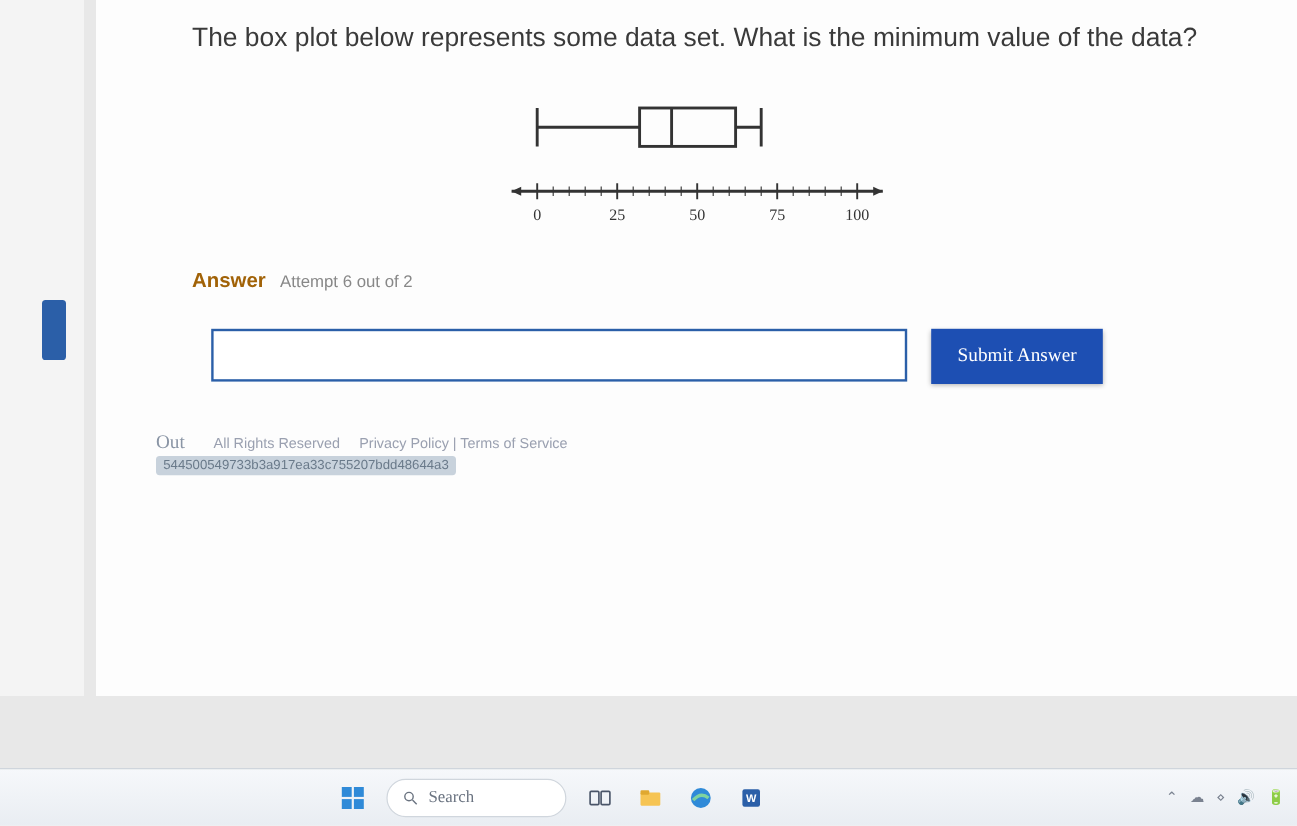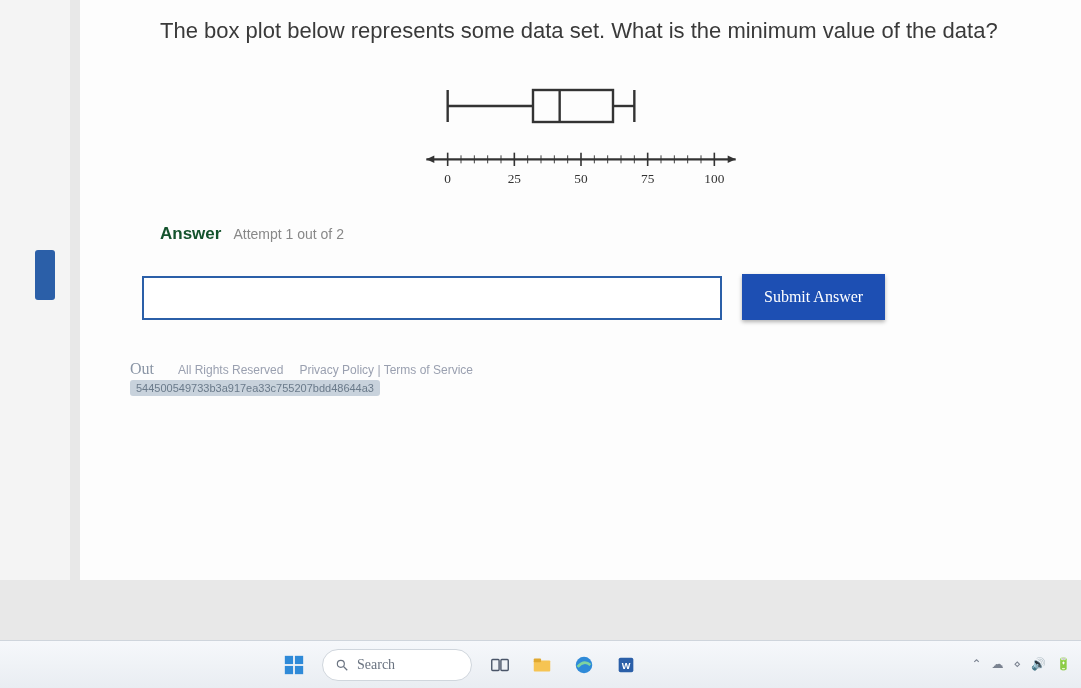--- a/index.html
+++ b/index.html
@@ -46,35 +46,35 @@
       margin: 20px auto 30px auto;
       position: relative;
     }
     svg.boxplot { width: 100%; height: 100%; }
     .answer-row {
       margin: 30px 0 10px 40px;
     }
     .answer-label {
       font-weight: bold;
       font-size: 17px;
-      color: #14532d;
+      color: #a16207;
       font-family: Arial, sans-serif;
       text-align: right;
     }
     .attempt-text {
       font-size: 14px;
       color: #888;
       font-family: Arial, sans-serif;
       margin-left: 8px;
     }
     .input-row {
       display: flex;
-      align-items: flex-end;
+      align-items: flex-start;
       gap: 20px;
-      margin: 30px 0 0 22px;
+      margin: 30px 0 0 56px;
     }
     .answer-input {
       width: 580px;
       height: 44px;
       border: 2px solid #2b5fa8;
       background: #fff;
       font-size: 18px;
       padding: 4px 10px;
       outline: none;
       font-family: Arial, sans-serif;
@@ -216,21 +216,21 @@
         <line x1="42" y1="6" x2="42" y2="18"></line>
 
         <line x1="62" y1="12" x2="70" y2="12"></line>
         <line x1="70" y1="6" x2="70" y2="18"></line>
       </g>
     </svg>
   </div>
 
   <div class="answer-row">
     <span class="answer-label">Answer</span>
-    <span class="attempt-text">Attempt 1 out of 2</span>
+    <span class="attempt-text">Attempt 6 out of 2</span>
   </div>
 
   <div class="input-row">
     <input class="answer-input" type="text" value="" style="">
     <button class="submit-btn">Submit Answer</button>
   </div>
 
   <div class="footer-area">
     <span class="logout">Out</span>
     <span class="footer-text">All Rights Reserved</span>

